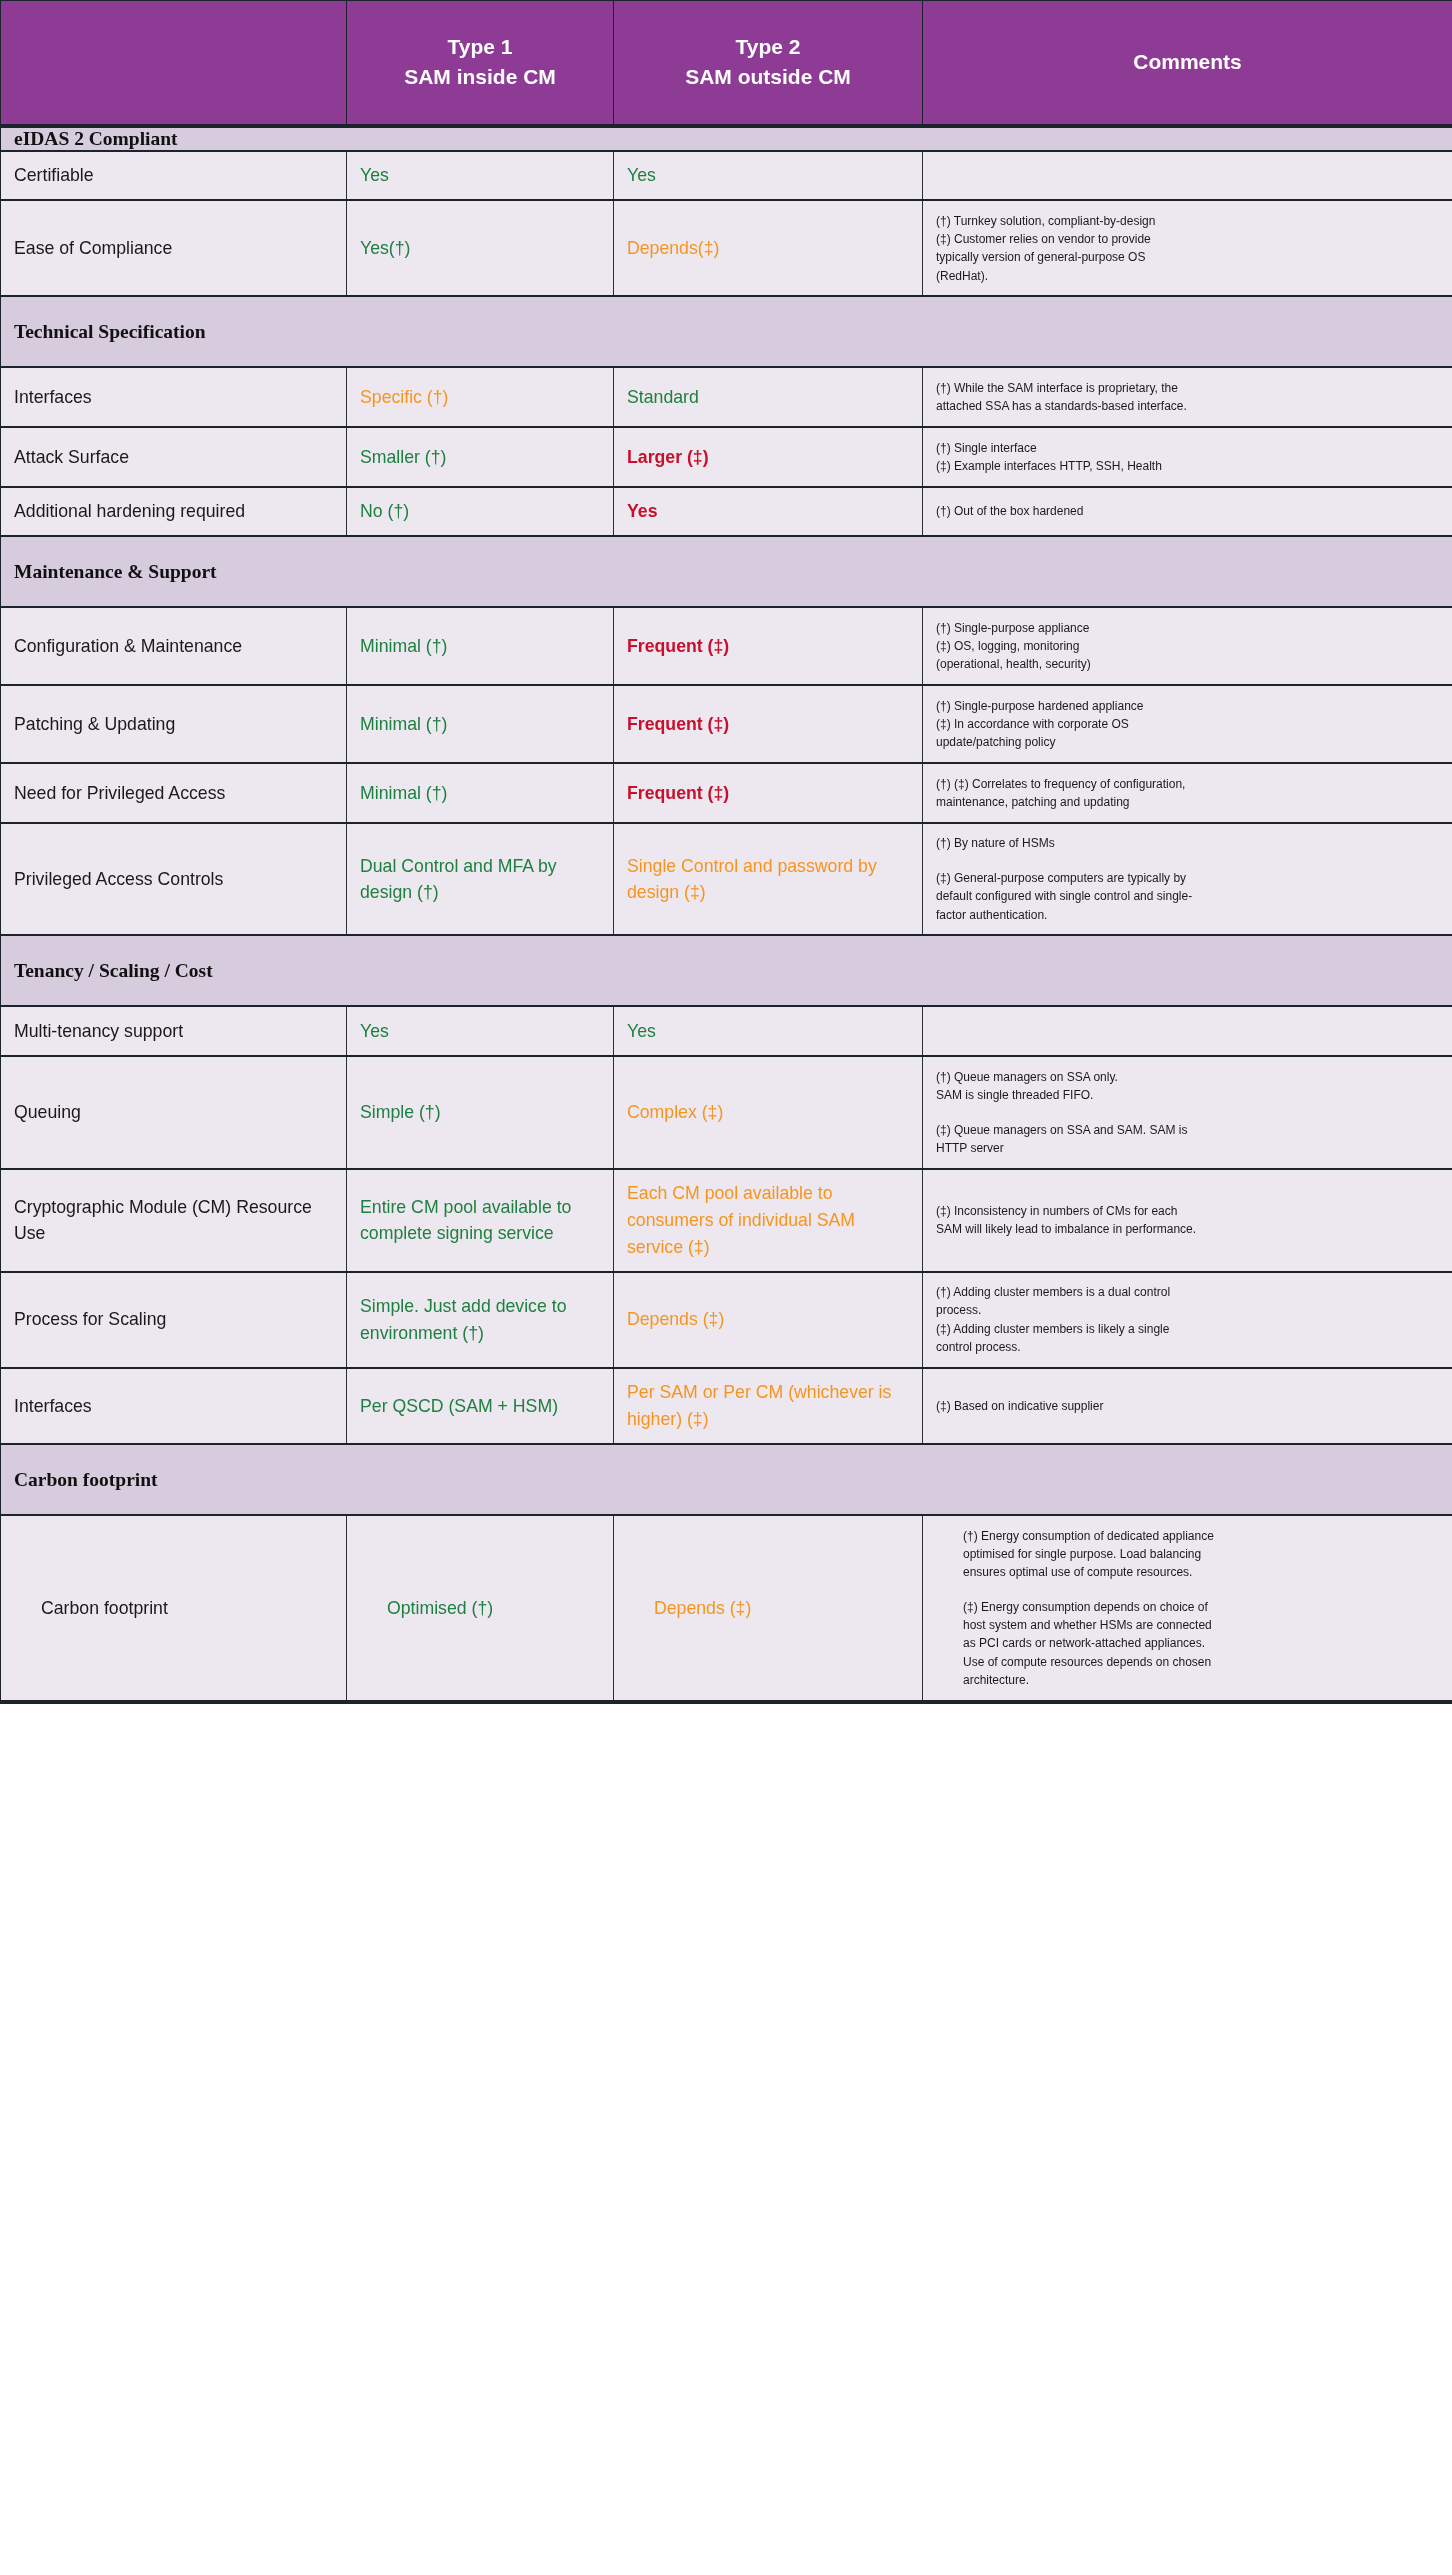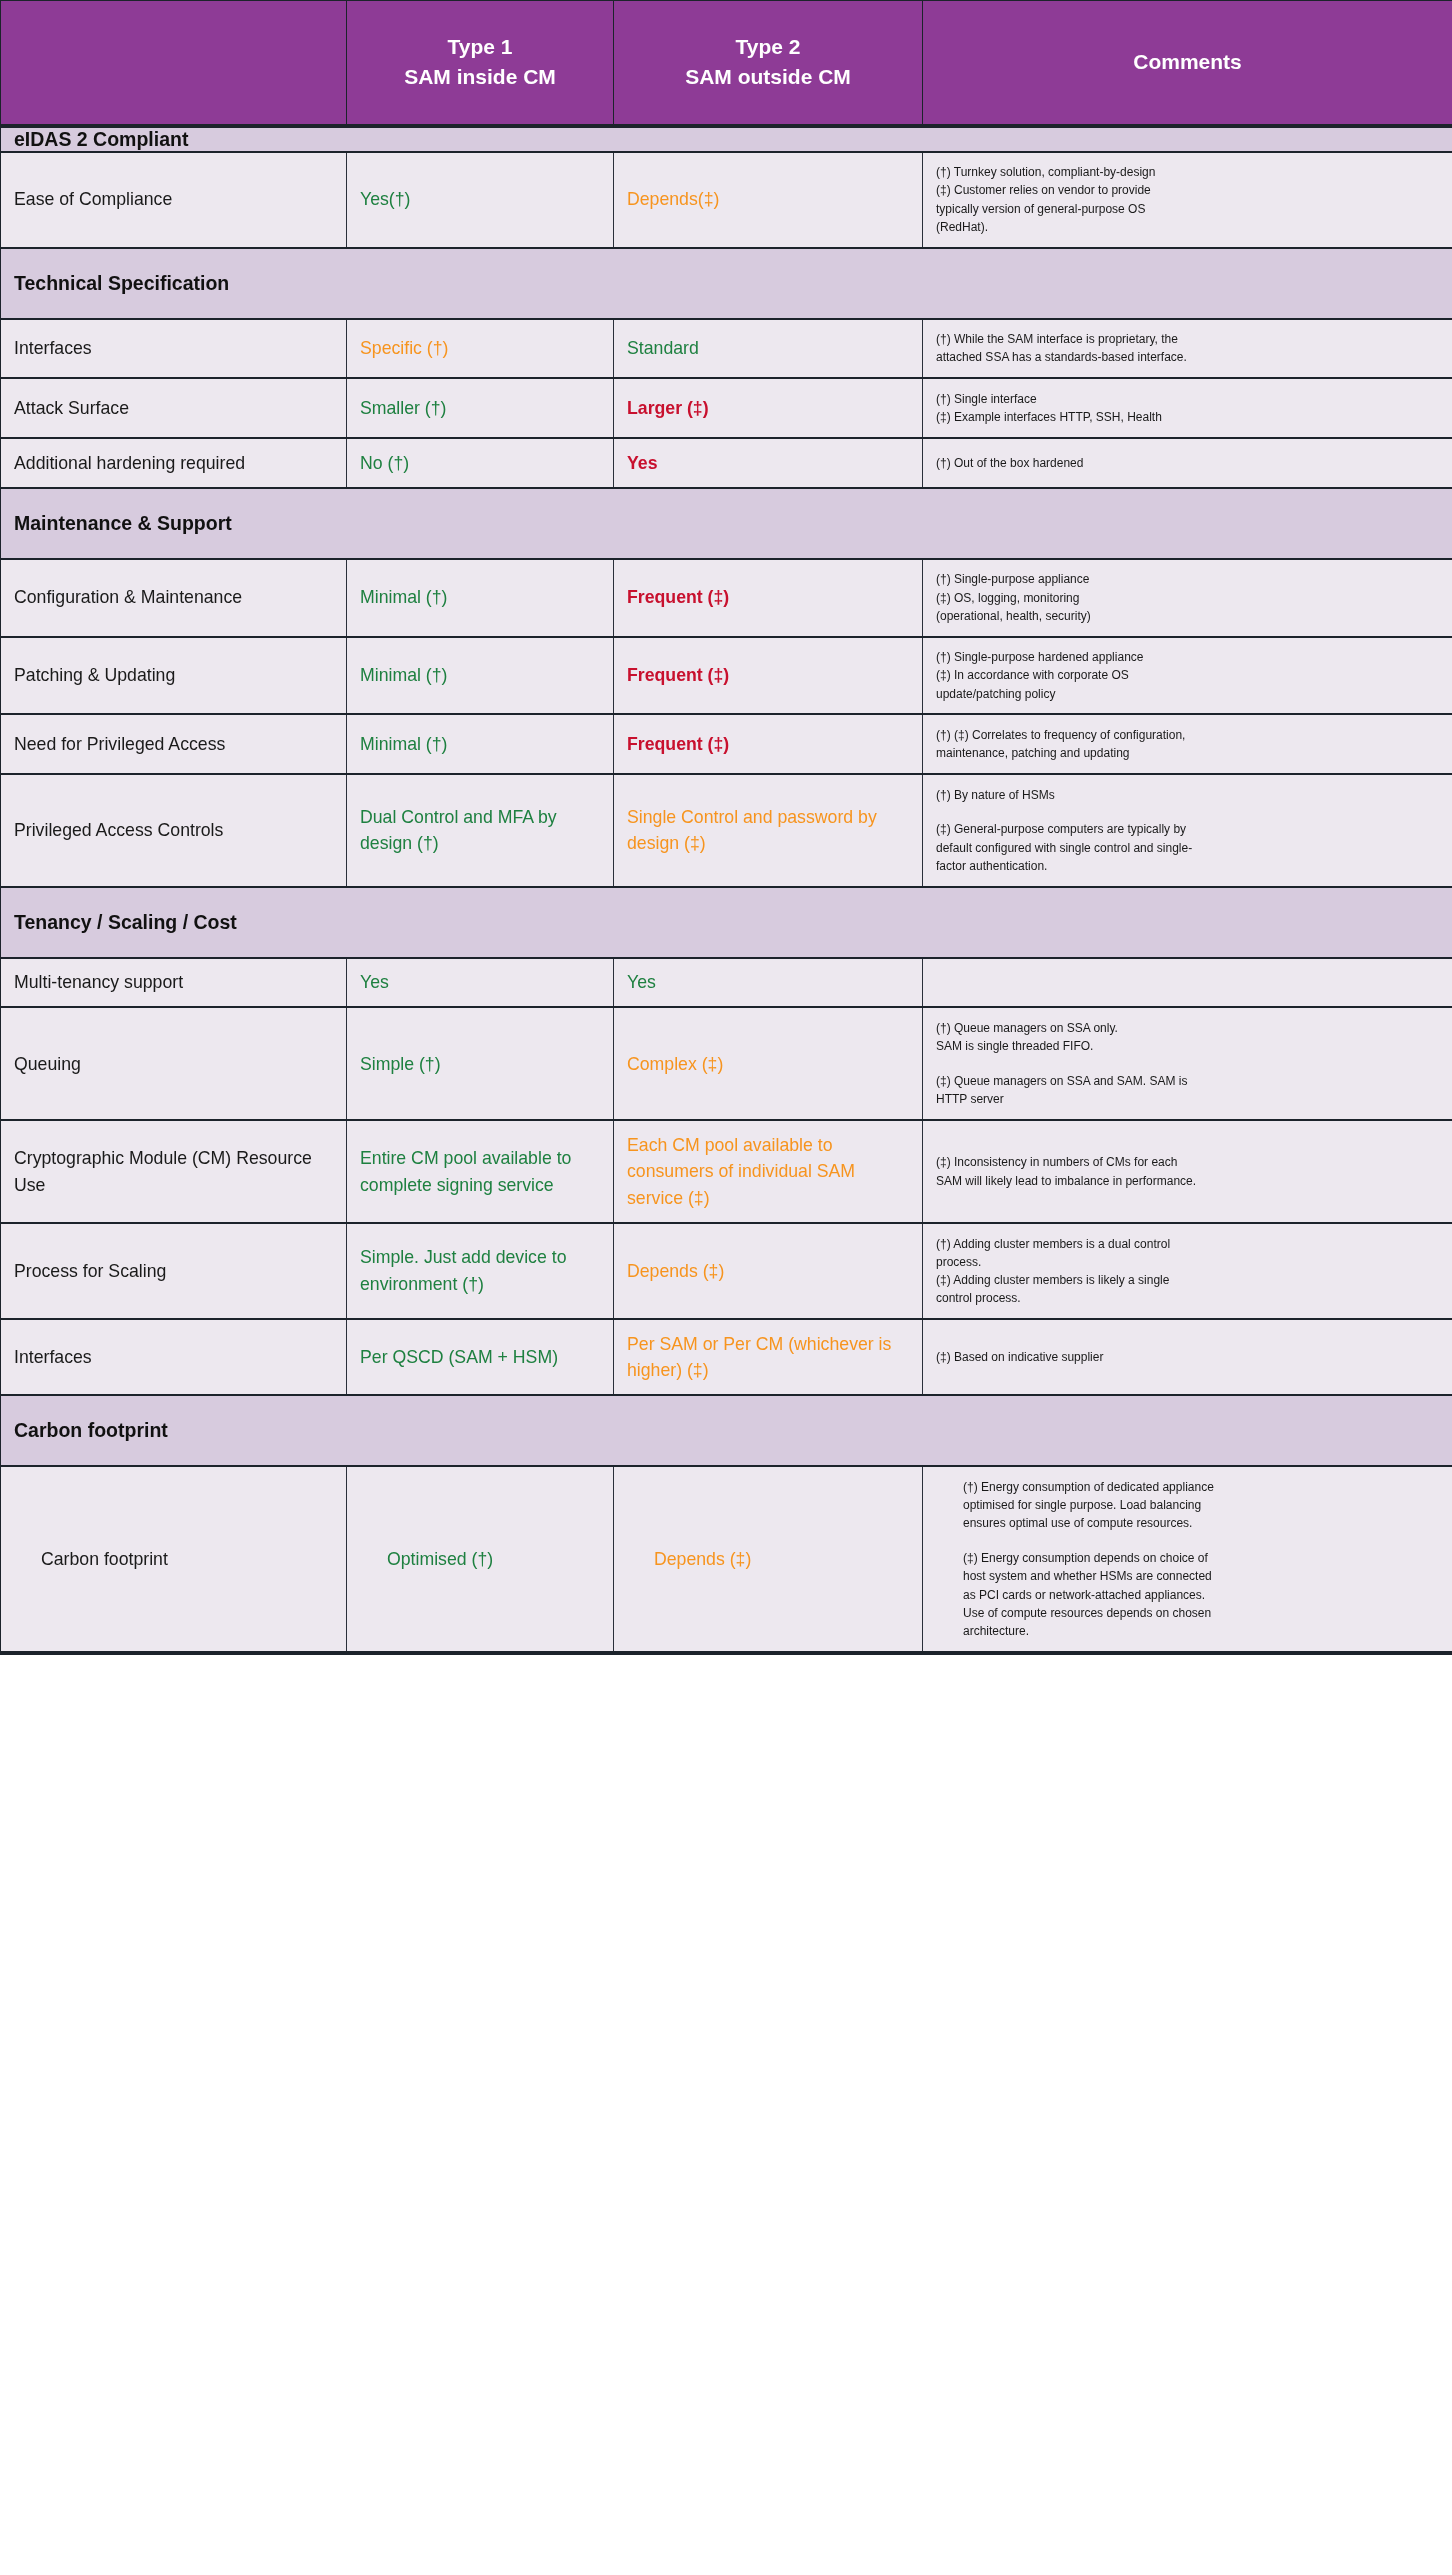--- a/index.html
+++ b/index.html
@@ -54,20 +54,21 @@
     background: #D7CBDE;
     color: #111111;
     font-size: 19.5px;
     font-weight: bold;
     padding: 0 13px;
     border-left: 1.8px solid #1C232B;
     border-right: 1.8px solid #1C232B;
     border-top: 1.8px solid #1C232B;
     border-bottom: 2.9px solid #1C232B;
     vertical-align: middle;
+    font-family: Liberation Serif, serif;
   }
   tr.section-row.tall td { height: 71px; }
 
   
   tr.data-row td {
     background: #EDE8EF;
     vertical-align: middle;
     padding: 10.6px 13px;
     border-left: 1.2px solid #2A2F3A;
     border-right: 1.2px solid #2A2F3A;
@@ -119,20 +120,26 @@
           <span class="head-line2">SAM outside CM</span>
         </th>
         <th>Comments</th>
       </tr>
     </thead>
     <tbody id="tbody">
         <tr class="section-row">
           <td colspan="4">eIDAS 2 Compliant</td>
         </tr>
         <tr class="data-row">
+          <td class="feature">Certifiable</td>
+          <td class="val"><span class="v-green">Yes</span></td>
+          <td class="val"><span class="v-green">Yes</span></td>
+          <td class="comments"></td>
+        </tr>
+        <tr class="data-row">
           <td class="feature">Ease of Compliance</td>
           <td class="val"><span class="v-green">Yes(†)</span></td>
           <td class="val"><span class="v-orange">Depends(‡)</span></td>
           <td class="comments">
             <span class="cmt-line">(†) Turnkey solution, compliant-by-design</span>
             <span class="cmt-line">(‡) Customer relies on vendor to provide</span>
             <span class="cmt-line">typically version of general-purpose OS</span>
             <span class="cmt-line">(RedHat).</span>
           </td>
         </tr>

